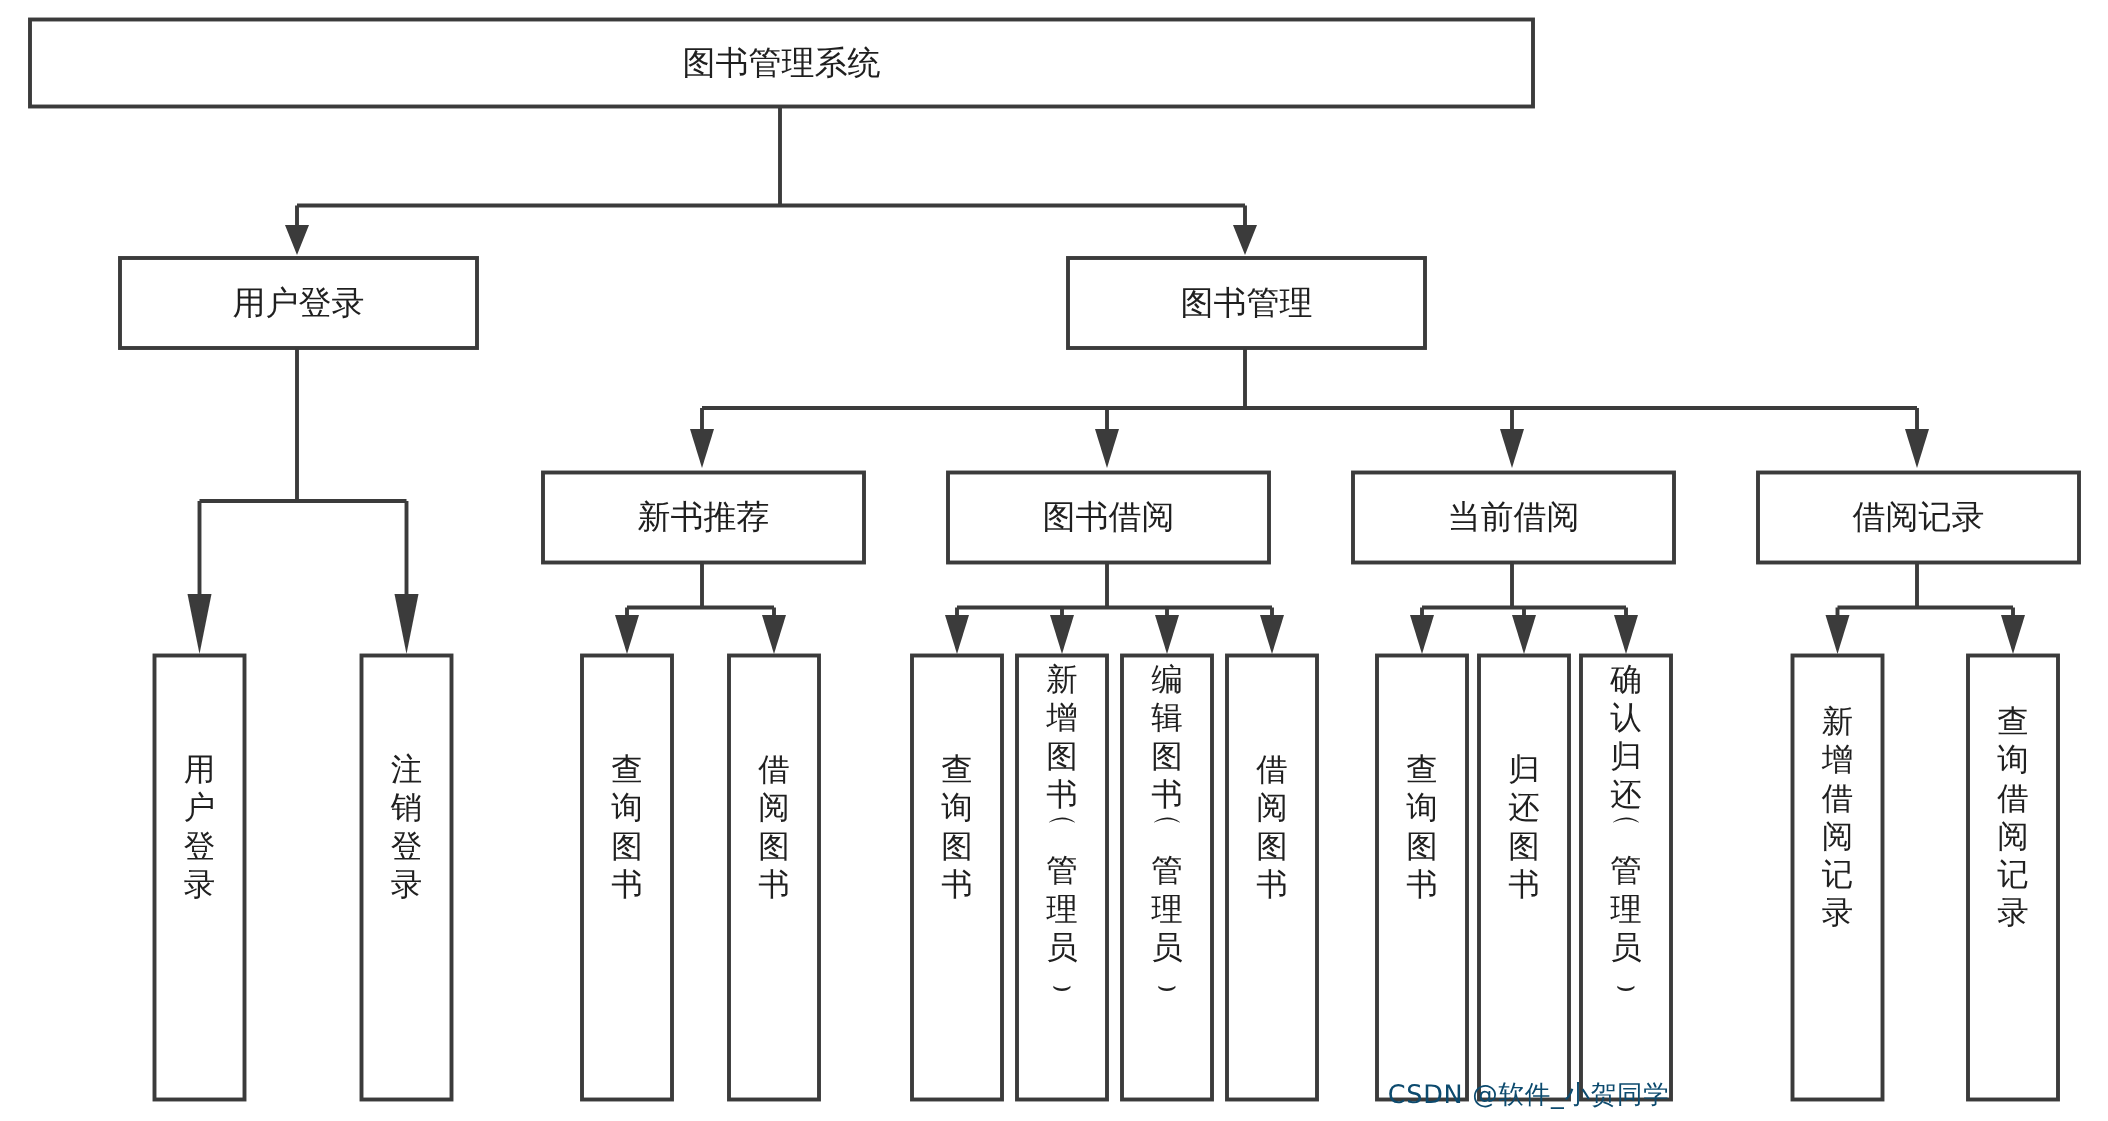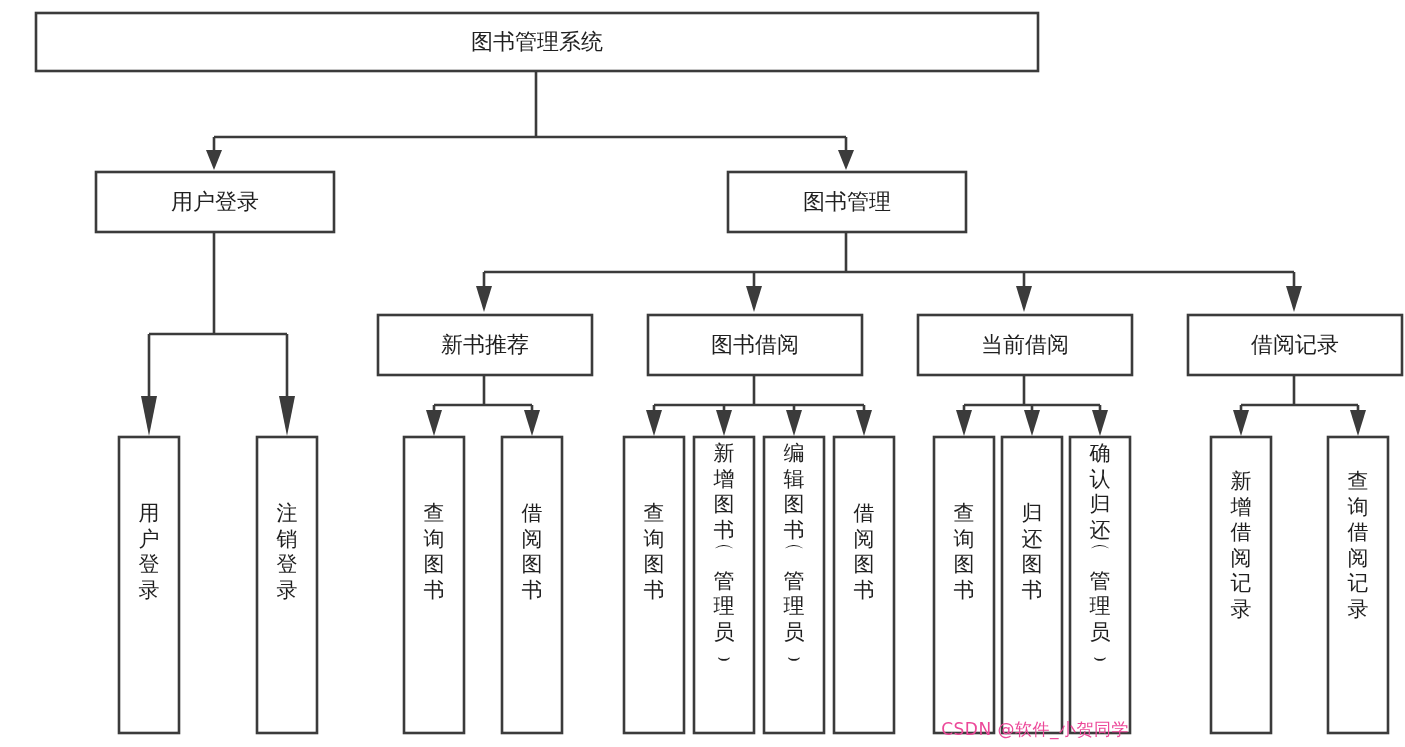--- a/index.html
+++ b/index.html
@@ -1,20 +1,20 @@
 <!DOCTYPE html>
 <html><head>
 <meta charset="utf-8">
 <style>
   html,body{margin:0;padding:0;background:#ffffff;}
   body{
     font-family:"DejaVu Sans","Liberation Sans",sans-serif;
     width:1405px;height:747px;overflow:hidden;
   }
-  #diagram-root{position:relative;width:1121px;height:747px;background:#fff;margin-left:16px;}
+  #diagram-root{position:relative;width:1121px;height:747px;background:#fff;}
   svg#flowchart{position:absolute;top:0;left:0;width:1405px;height:747px;display:block;}
   .box-rect{fill:#ffffff;stroke:#3b3b3b;stroke-width:2.6;}
   .conn{stroke:#3b3b3b;stroke-width:2.6;fill:none;stroke-linecap:butt;}
   .arrow-head{fill:#3b3b3b;stroke:none;}
   .node-label{
     fill:#1f1f1f;
     font-family:"DejaVu Sans","Liberation Sans",sans-serif;
     font-size:21px;
     text-anchor:middle;
     dominant-baseline:middle;
@@ -24,21 +24,21 @@
     fill:#1f1f1f;
     font-family:"DejaVu Sans","Liberation Sans",sans-serif;
     font-size:21px;
     text-anchor:middle;
   }
   .watermark{
     position:absolute;
     right:8px;bottom:6px;
     font-family:"DejaVu Sans","Liberation Sans",sans-serif;
     font-size:17px;
-    color:#ec4899;
+    color:#0c4a6e;
     white-space:nowrap;
     letter-spacing:.5px;
     user-select:none;
   }
 </style>
 </head>
 <body>
 
 <div id="diagram-root">
 

